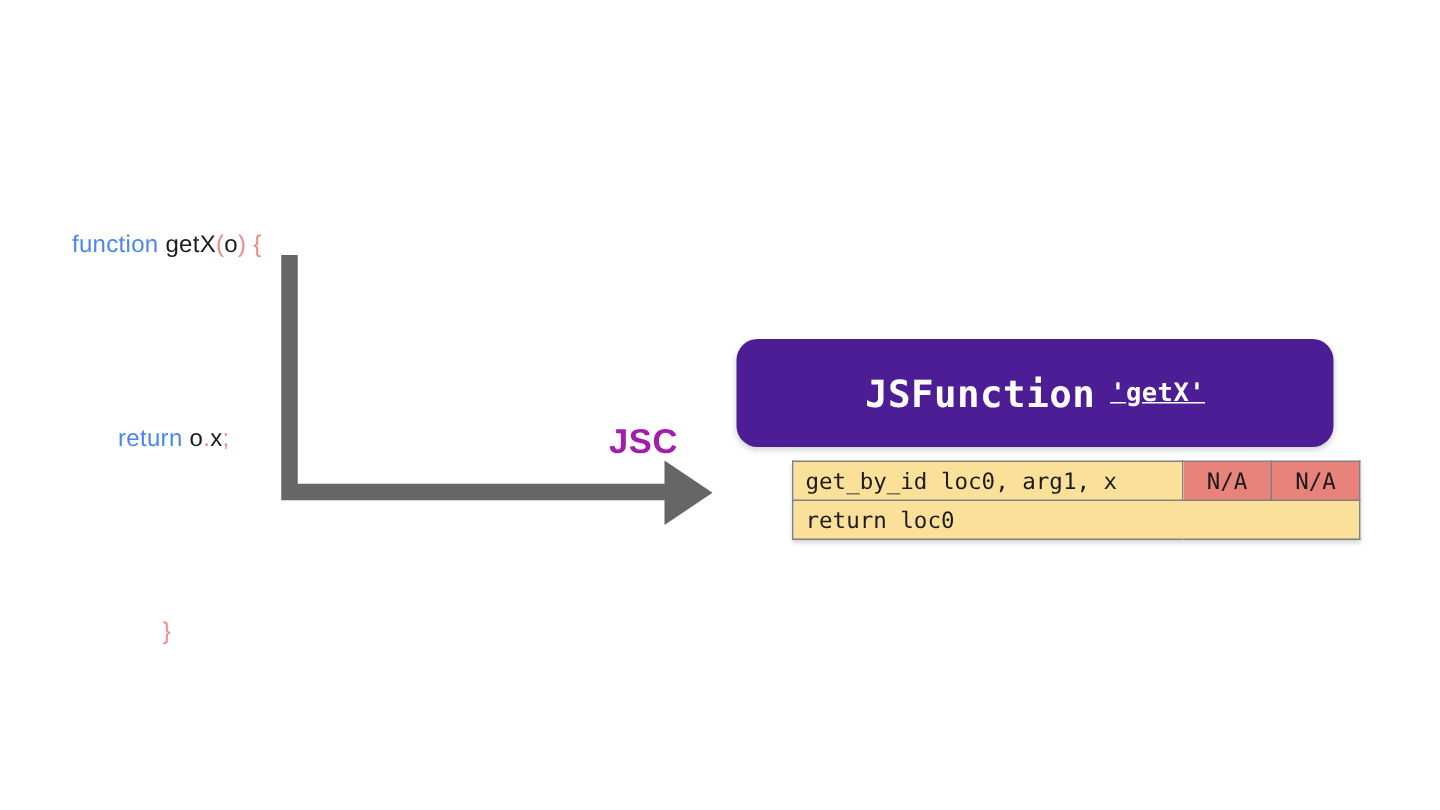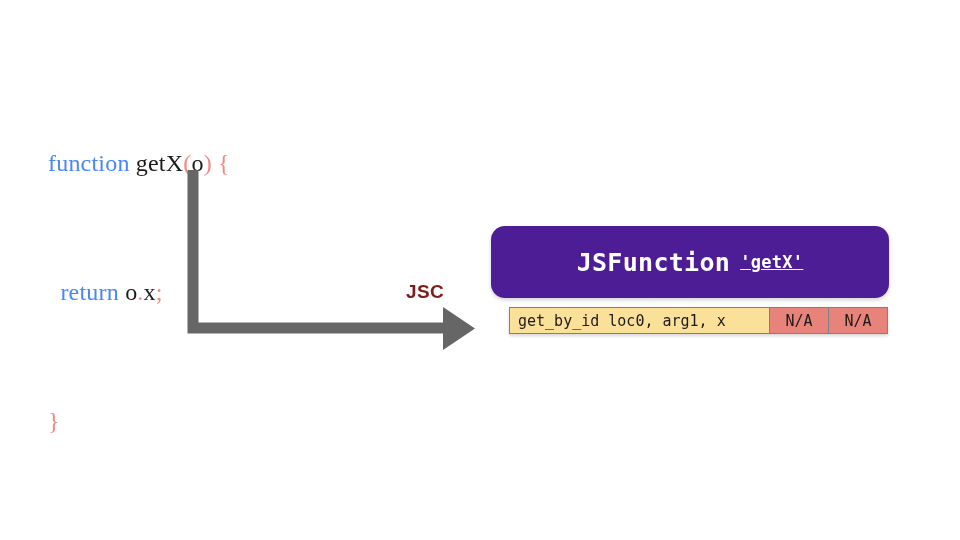--- a/index.html
+++ b/index.html
@@ -19,48 +19,49 @@
     width: 960px;
     height: 540px;
     background: #ffffff;
   }
 
   
   .code-block {
     position: absolute;
     left: 48px;
     top: 56px;
-    font-family: Liberation Serif, serif;
-    font-size: 24px;
+    font-family: Liberation Sans, sans-serif;
+    font-size: 16px;
     line-height: 43px;
     letter-spacing: 0.2px;
     white-space: pre;
+    text-align: center;
   }
   .code-line {
     white-space: pre;
   }
   .tok-kw   { color: #4a86f7; }
   .tok-id   { color: #1b1b1b; }
   .tok-punc { color: #f08a82; }
 
   
   .arrow-svg {
     position: absolute;
     left: 180px;
     top: 160px;
   }
 
   .arrow-label {
     position: absolute;
     left: 406px;
     top: 281px;
     font-family: "Liberation Sans", sans-serif;
-    font-size: 19px;
+    font-size: 23px;
     font-weight: bold;
-    color: #7f1d1d;
+    color: #a21caf;
     letter-spacing: 0.4px;
   }
 
   
   .jsfunc-card {
     position: absolute;
     left: 491px;
     top: 226px;
     width: 398px;
     height: 72px;
@@ -84,21 +85,21 @@
     font-weight: bold;
     color: #ffffff;
     margin-left: 10px;
     letter-spacing: 0.3px;
     text-decoration: underline;
   }
 
   
   .bytecode-table {
     position: absolute;
-    left: 509px;
+    left: 528px;
     top: 307px;
     width: 379px;
     border-collapse: collapse;
     table-layout: fixed;
     box-shadow: 0 2px 3px rgba(0,0,0,0.16);
   }
   .bytecode-table td {
     border: 1px solid #808080;
     height: 25px;
     padding: 0 0 0 8px;
@@ -141,16 +142,19 @@
     <span class="jsfunc-name">'getX'</span>
   </div>
 
   <table class="bytecode-table">
     <tbody>
       <tr>
         <td>get_by_id loc0, arg1, x</td>
         <td class="na">N/A</td>
         <td class="na">N/A</td>
       </tr>
+      <tr>
+        <td colspan="3">return loc0</td>
+      </tr>
     </tbody>
   </table>
 
 </div>
 
 </body></html>

